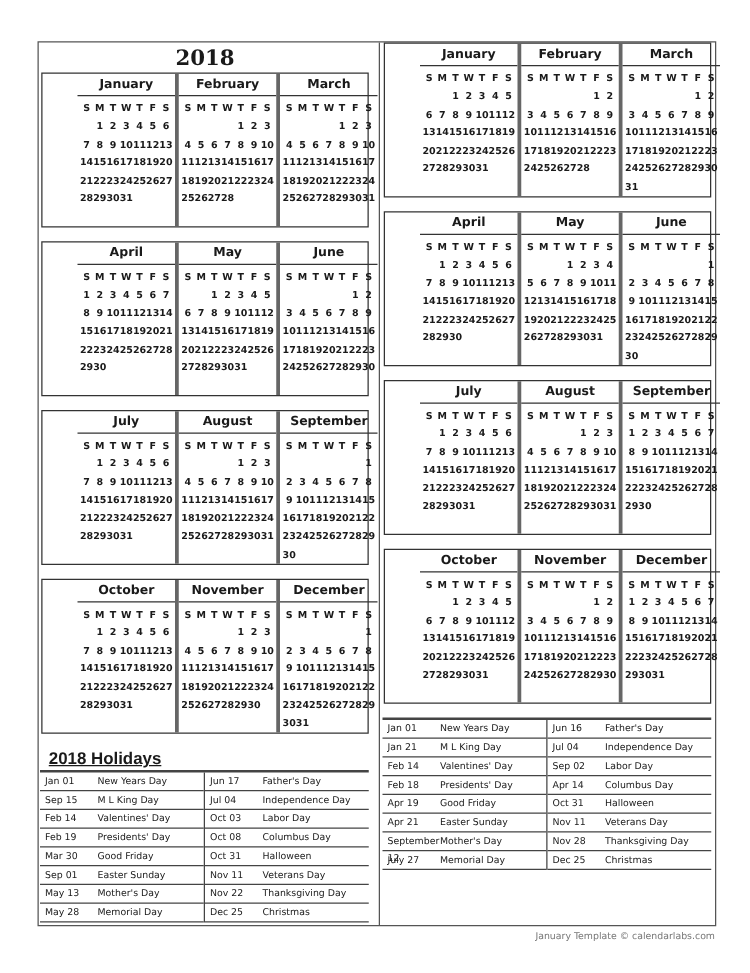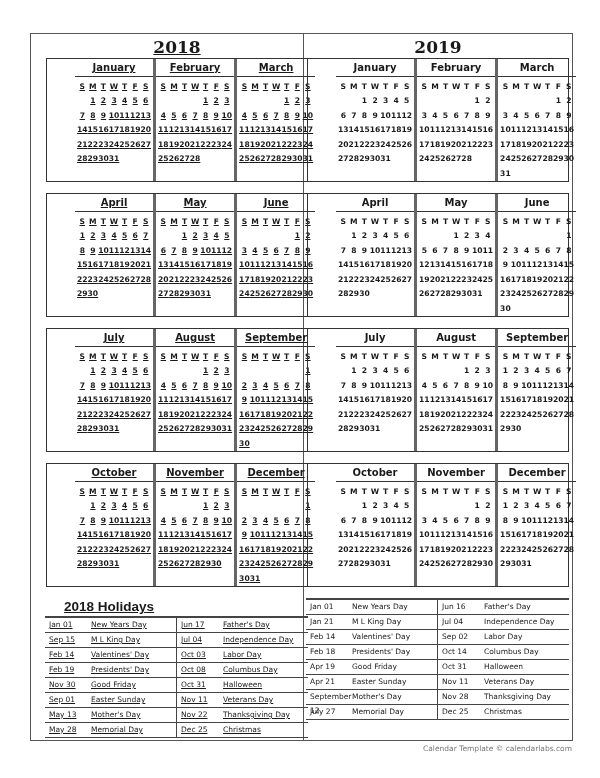--- a/index.html
+++ b/index.html
@@ -1,30 +1,30 @@
 <!DOCTYPE html>
 <html><head>
 <meta charset="utf-8">
 <style>
   html,body{margin:0;padding:0;background:#fff;}
   body{width:600px;height:778px;position:relative;overflow:hidden;font-family:"DejaVu Sans","Liberation Sans",sans-serif;color:#1a1a1a;}
   .page{position:absolute;left:30px;top:33px;width:543px;height:708px;border:1px solid #555;box-sizing:border-box;}
   .divider{position:absolute;left:272px;top:0;width:1px;height:100%;background:#555;}
   .year-col{position:absolute;top:0;width:262px;}
-  .year-col.left{left:15px;text-decoration:underline;}
+  .year-col.left{left:2px;}
   .year-col.right{left:276px;}
   .year-title{text-align:center;font-family:"DejaVu Serif","Liberation Serif",serif;font-weight:bold;font-size:17px;height:24px;line-height:26px;}
   .qrow{display:flex;border:1px solid #333;box-sizing:border-box;margin-bottom:11px;padding-left:28px;}
   .month{flex:1;border-left:3px solid #666;box-sizing:border-box;}
   .month:first-child{border-left:none;}
   .mname{text-align:center;font-size:10px;font-weight:bold;height:17px;line-height:17px;border-bottom:1px solid #333;}
   .grid{display:grid;grid-template-columns:repeat(7,1fr);padding:3px 2px 0 2px;font-size:7.6px;font-weight:bold;}
   .grid span{height:14.5px;line-height:14.5px;text-align:center;}
   .grid .dh{height:14px;}
-  .hol-title{font-family:"Liberation Sans",sans-serif;font-weight:bold;font-size:13.5px;text-decoration:underline;padding-left:6px;height:18px;line-height:18px;margin-top:6px;margin-left:12px;}
+  .hol-title{font-family:"Liberation Sans",sans-serif;font-weight:bold;font-size:13.5px;text-decoration:underline;padding-left:6px;height:18px;line-height:18px;margin-top:6px;}
   .hol-table{display:flex;border-top:2px solid #444;margin-left:-1px;}
   .hol-half{flex:1;}
   .hol-half.r{border-left:1px solid #444;}
   .hrow{display:flex;height:14px;line-height:14px;font-size:7.5px;border-bottom:1px solid #444;}
   .hrow .d{width:42px;padding-left:4px;}
   .hrow .n{flex:1;}
   .footer{position:absolute;left:0;right:28px;top:744px;text-align:right;font-size:7.5px;color:#777;}
 </style>
 </head>
 <body>
@@ -702,21 +702,21 @@
           </div>
           <div class="hrow">
             <span class="d">Feb 14</span>
             <span class="n">Valentines' Day</span>
           </div>
           <div class="hrow">
             <span class="d">Feb 19</span>
             <span class="n">Presidents' Day</span>
           </div>
           <div class="hrow">
-            <span class="d">Nov 30</span>
+            <span class="d">Mar 30</span>
             <span class="n">Good Friday</span>
           </div>
           <div class="hrow">
             <span class="d">Sep 01</span>
             <span class="n">Easter Sunday</span>
           </div>
           <div class="hrow">
             <span class="d">May 13</span>
             <span class="n">Mother's Day</span>
           </div>
@@ -755,21 +755,20 @@
             <span class="n">Thanksgiving Day</span>
           </div>
           <div class="hrow">
             <span class="d">Dec 25</span>
             <span class="n">Christmas</span>
           </div>
         </div>
       </div>
     </div>
   <div class="year-col right">
-      <div class="year-title">2019</div>
       <div class="qrow">
         <div class="month">
           <div class="mname">January</div>
           <div class="grid">
             <span class="dh">S</span>
             <span class="dh">M</span>
             <span class="dh">T</span>
             <span class="dh">W</span>
             <span class="dh">T</span>
             <span class="dh">F</span>
@@ -1461,21 +1460,21 @@
           </div>
           <div class="hrow">
             <span class="d">Jul 04</span>
             <span class="n">Independence Day</span>
           </div>
           <div class="hrow">
             <span class="d">Sep 02</span>
             <span class="n">Labor Day</span>
           </div>
           <div class="hrow">
-            <span class="d">Oct 14</span>
+            <span class="d">Apr 14</span>
             <span class="n">Columbus Day</span>
           </div>
           <div class="hrow">
             <span class="d">Oct 31</span>
             <span class="n">Halloween</span>
           </div>
           <div class="hrow">
             <span class="d">Nov 11</span>
             <span class="n">Veterans Day</span>
           </div>
@@ -1484,13 +1483,13 @@
             <span class="n">Thanksgiving Day</span>
           </div>
           <div class="hrow">
             <span class="d">Dec 25</span>
             <span class="n">Christmas</span>
           </div>
         </div>
       </div>
     </div>
 </div>
-<div class="footer">Calendar Template © calendarlabs.com</div>
+<div class="footer">January Template © calendarlabs.com</div>
 
 </body></html>

